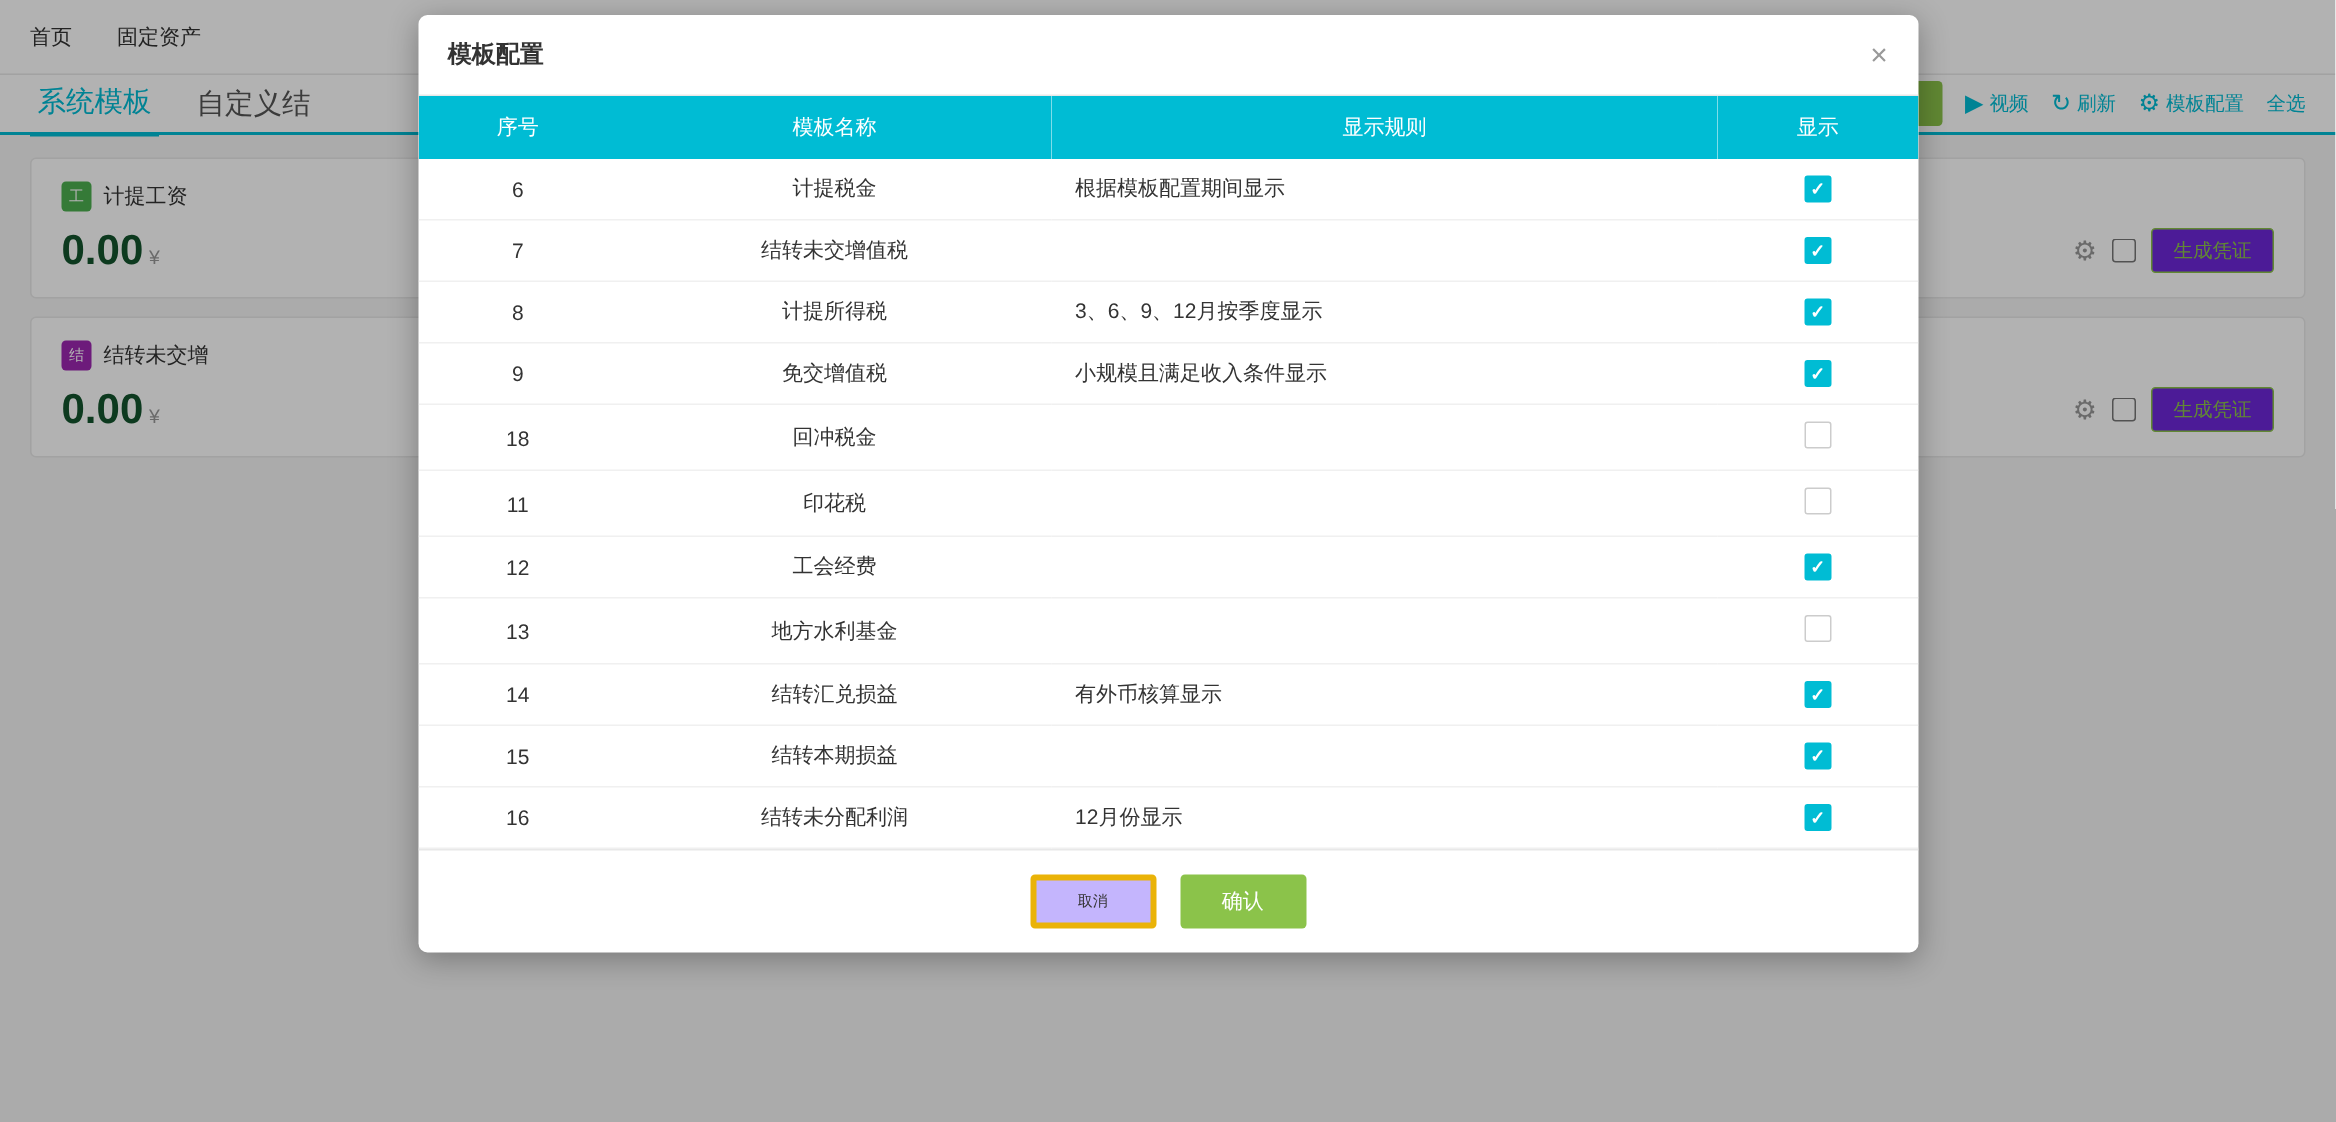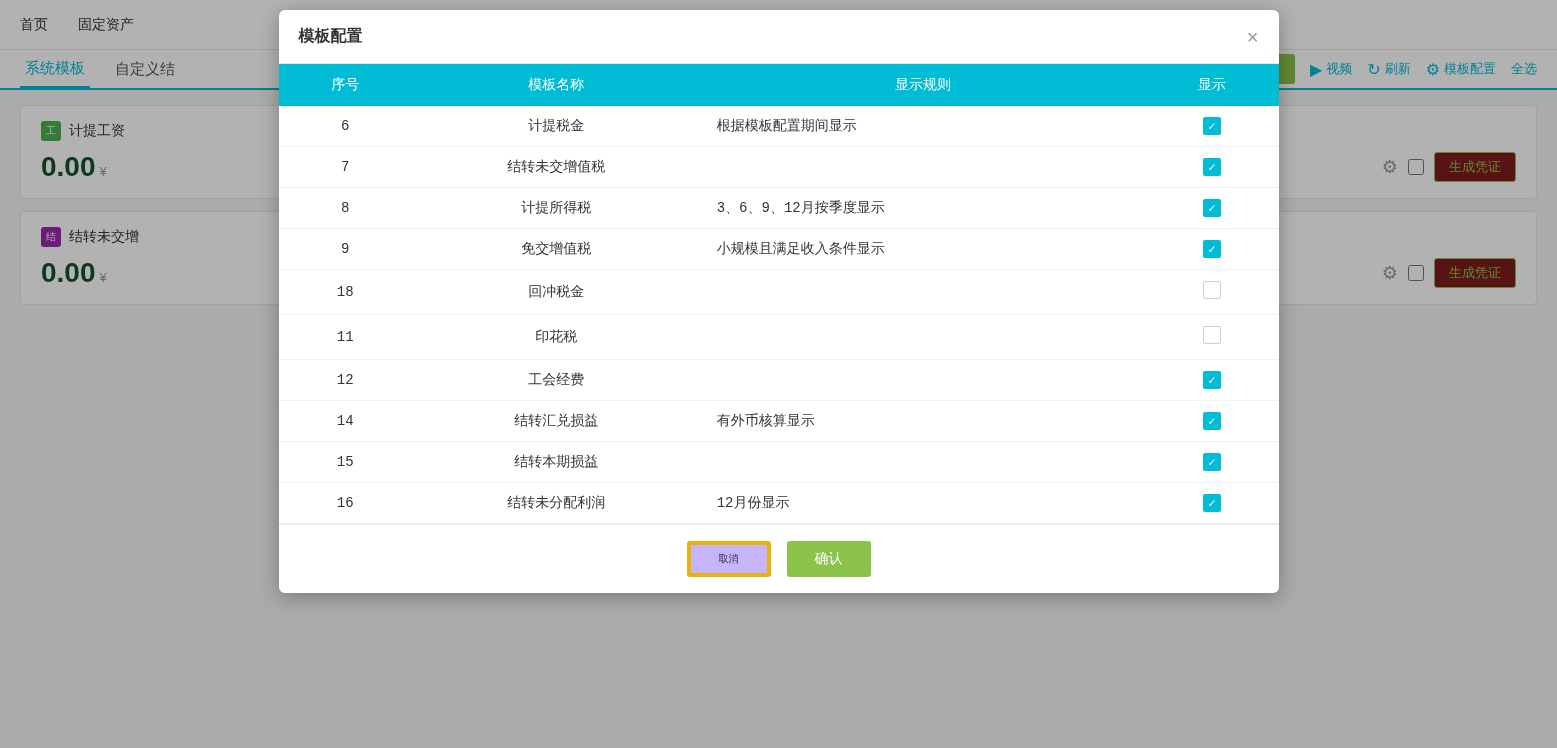--- a/index.html
+++ b/index.html
@@ -42,21 +42,21 @@
     .sub-nav {
       background: #fff;
       height: 40px;
       display: flex;
       align-items: center;
       padding: 0 20px;
       gap: 20px;
       border-bottom: 2px solid #00bcd4;
     }
     .sub-nav-tab {
-      font-size: 15px;
+      font-size: 19px;
       color: #555;
       cursor: pointer;
       padding: 8px 5px;
     }
     .sub-nav-tab.active {
       color: #00bcd4;
       border-bottom: 2px solid #00bcd4;
     }
     .btn-calc {
       background: #8bc34a;
@@ -121,21 +121,21 @@
     }
     .card-actions {
       display: flex;
       justify-content: flex-end;
       gap: 10px;
       align-items: center;
     }
     .btn-generate {
       border: 1px solid #8bc34a;
       color: #8bc34a;
-      background: #7f1d1d;
+      background: #6d28d9;
       padding: 5px 14px;
       border-radius: 3px;
       cursor: pointer;
       font-size: 13px;
     }
     .gear-icon {
       color: #999;
       font-size: 18px;
       cursor: pointer;
     }
@@ -243,21 +243,20 @@
     }
     .config-table tbody td:nth-child(3) {
       text-align: left;
     }
 
     
     .table-wrapper {
       overflow-y: auto;
       max-height: 520px;
       flex: 1;
-      font-family: Liberation Mono, monospace;
     }
     .table-wrapper::-webkit-scrollbar {
       width: 6px;
     }
     .table-wrapper::-webkit-scrollbar-thumb {
       background: #ccc;
       border-radius: 3px;
     }
 
     
@@ -425,20 +424,26 @@
                 <td></td>
                 <td style="text-align: center;"><span class="cb-unchecked"></span></td>
               </tr>
               <tr>
                 <td>12</td>
                 <td>工会经费</td>
                 <td></td>
                 <td style="text-align: center;"><span class="cb-checked"></span></td>
               </tr>
               <tr>
+                <td>13</td>
+                <td>地方水利基金</td>
+                <td></td>
+                <td style="text-align: center;"><span class="cb-unchecked"></span></td>
+              </tr>
+              <tr>
                 <td>14</td>
                 <td>结转汇兑损益</td>
                 <td>有外币核算显示</td>
                 <td style="text-align: center;"><span class="cb-checked"></span></td>
               </tr>
               <tr>
                 <td>15</td>
                 <td>结转本期损益</td>
                 <td></td>
                 <td style="text-align: center;"><span class="cb-checked"></span></td>

